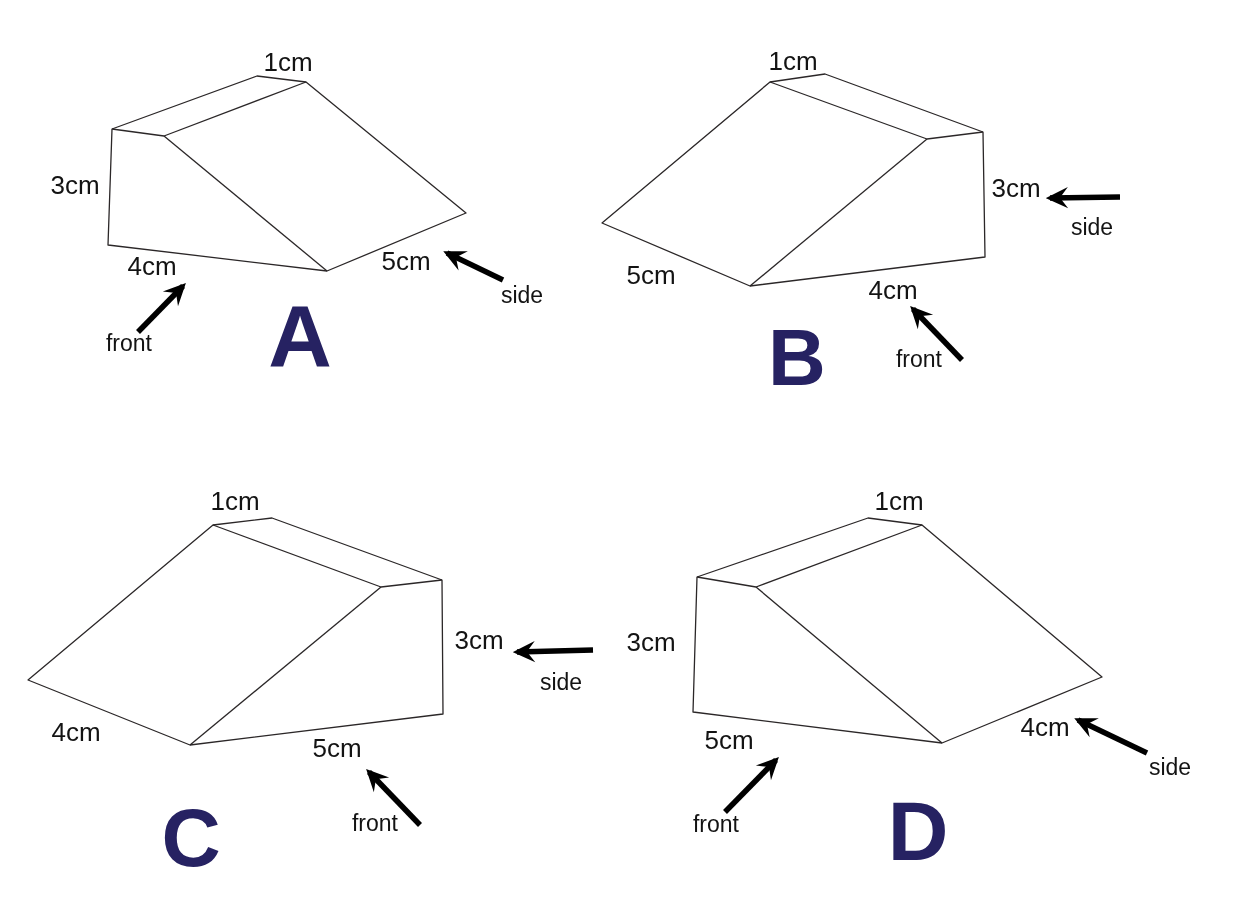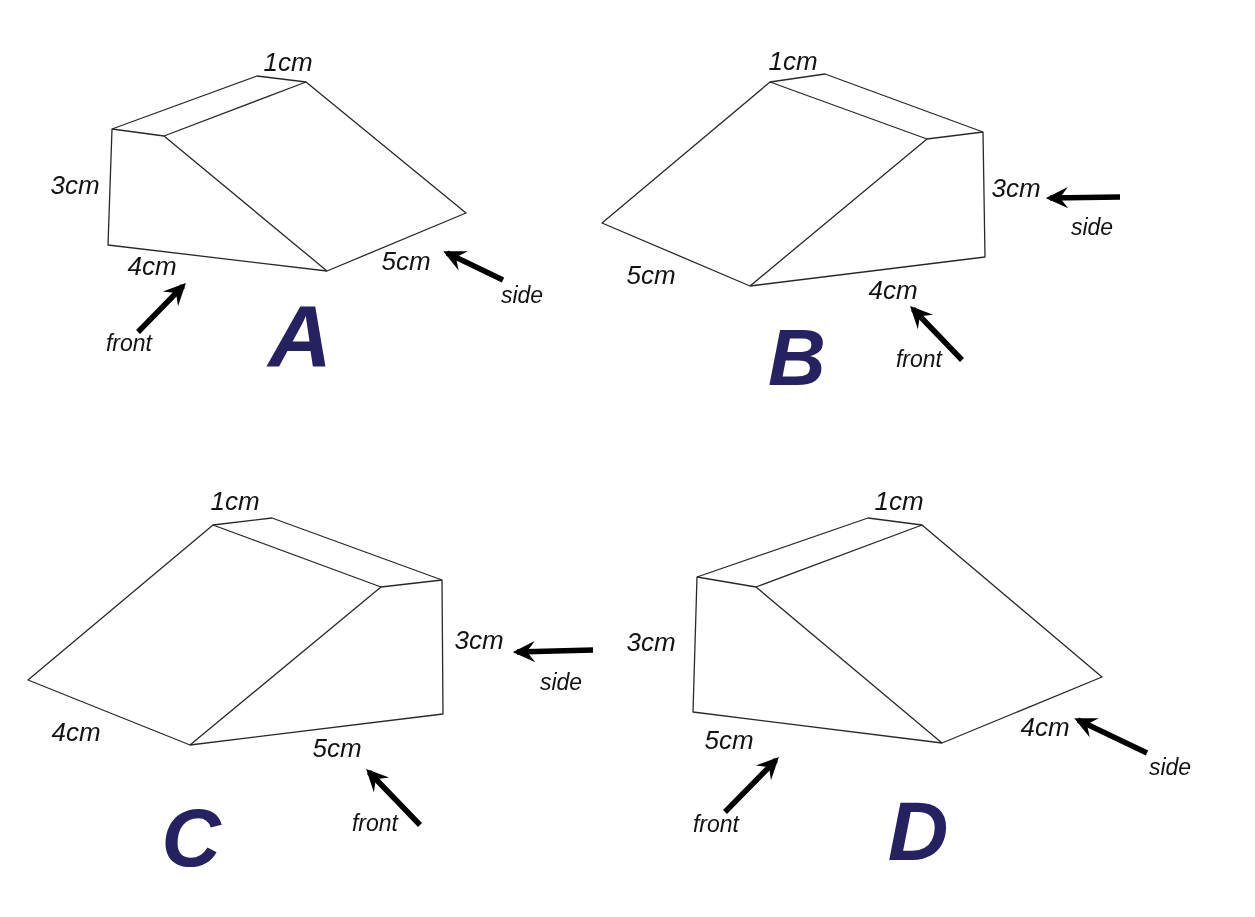--- a/index.html
+++ b/index.html
@@ -7,21 +7,20 @@
     padding: 0;
     background: #ffffff;
     font-family: "Liberation Sans", sans-serif;
   }
   .canvas {
     position: relative;
     width: 1255px;
     height: 898px;
     background: #ffffff;
     overflow: hidden;
-    font-style: italic;
   }
   svg text {
     font-family: "Liberation Sans", sans-serif;
   }
 </style>
 </head>
 <body>
 
 <div class="canvas">
   <svg id="diagram" width="1255" height="917" viewBox="0 0 1255 917" xmlns="http://www.w3.org/2000/svg">

